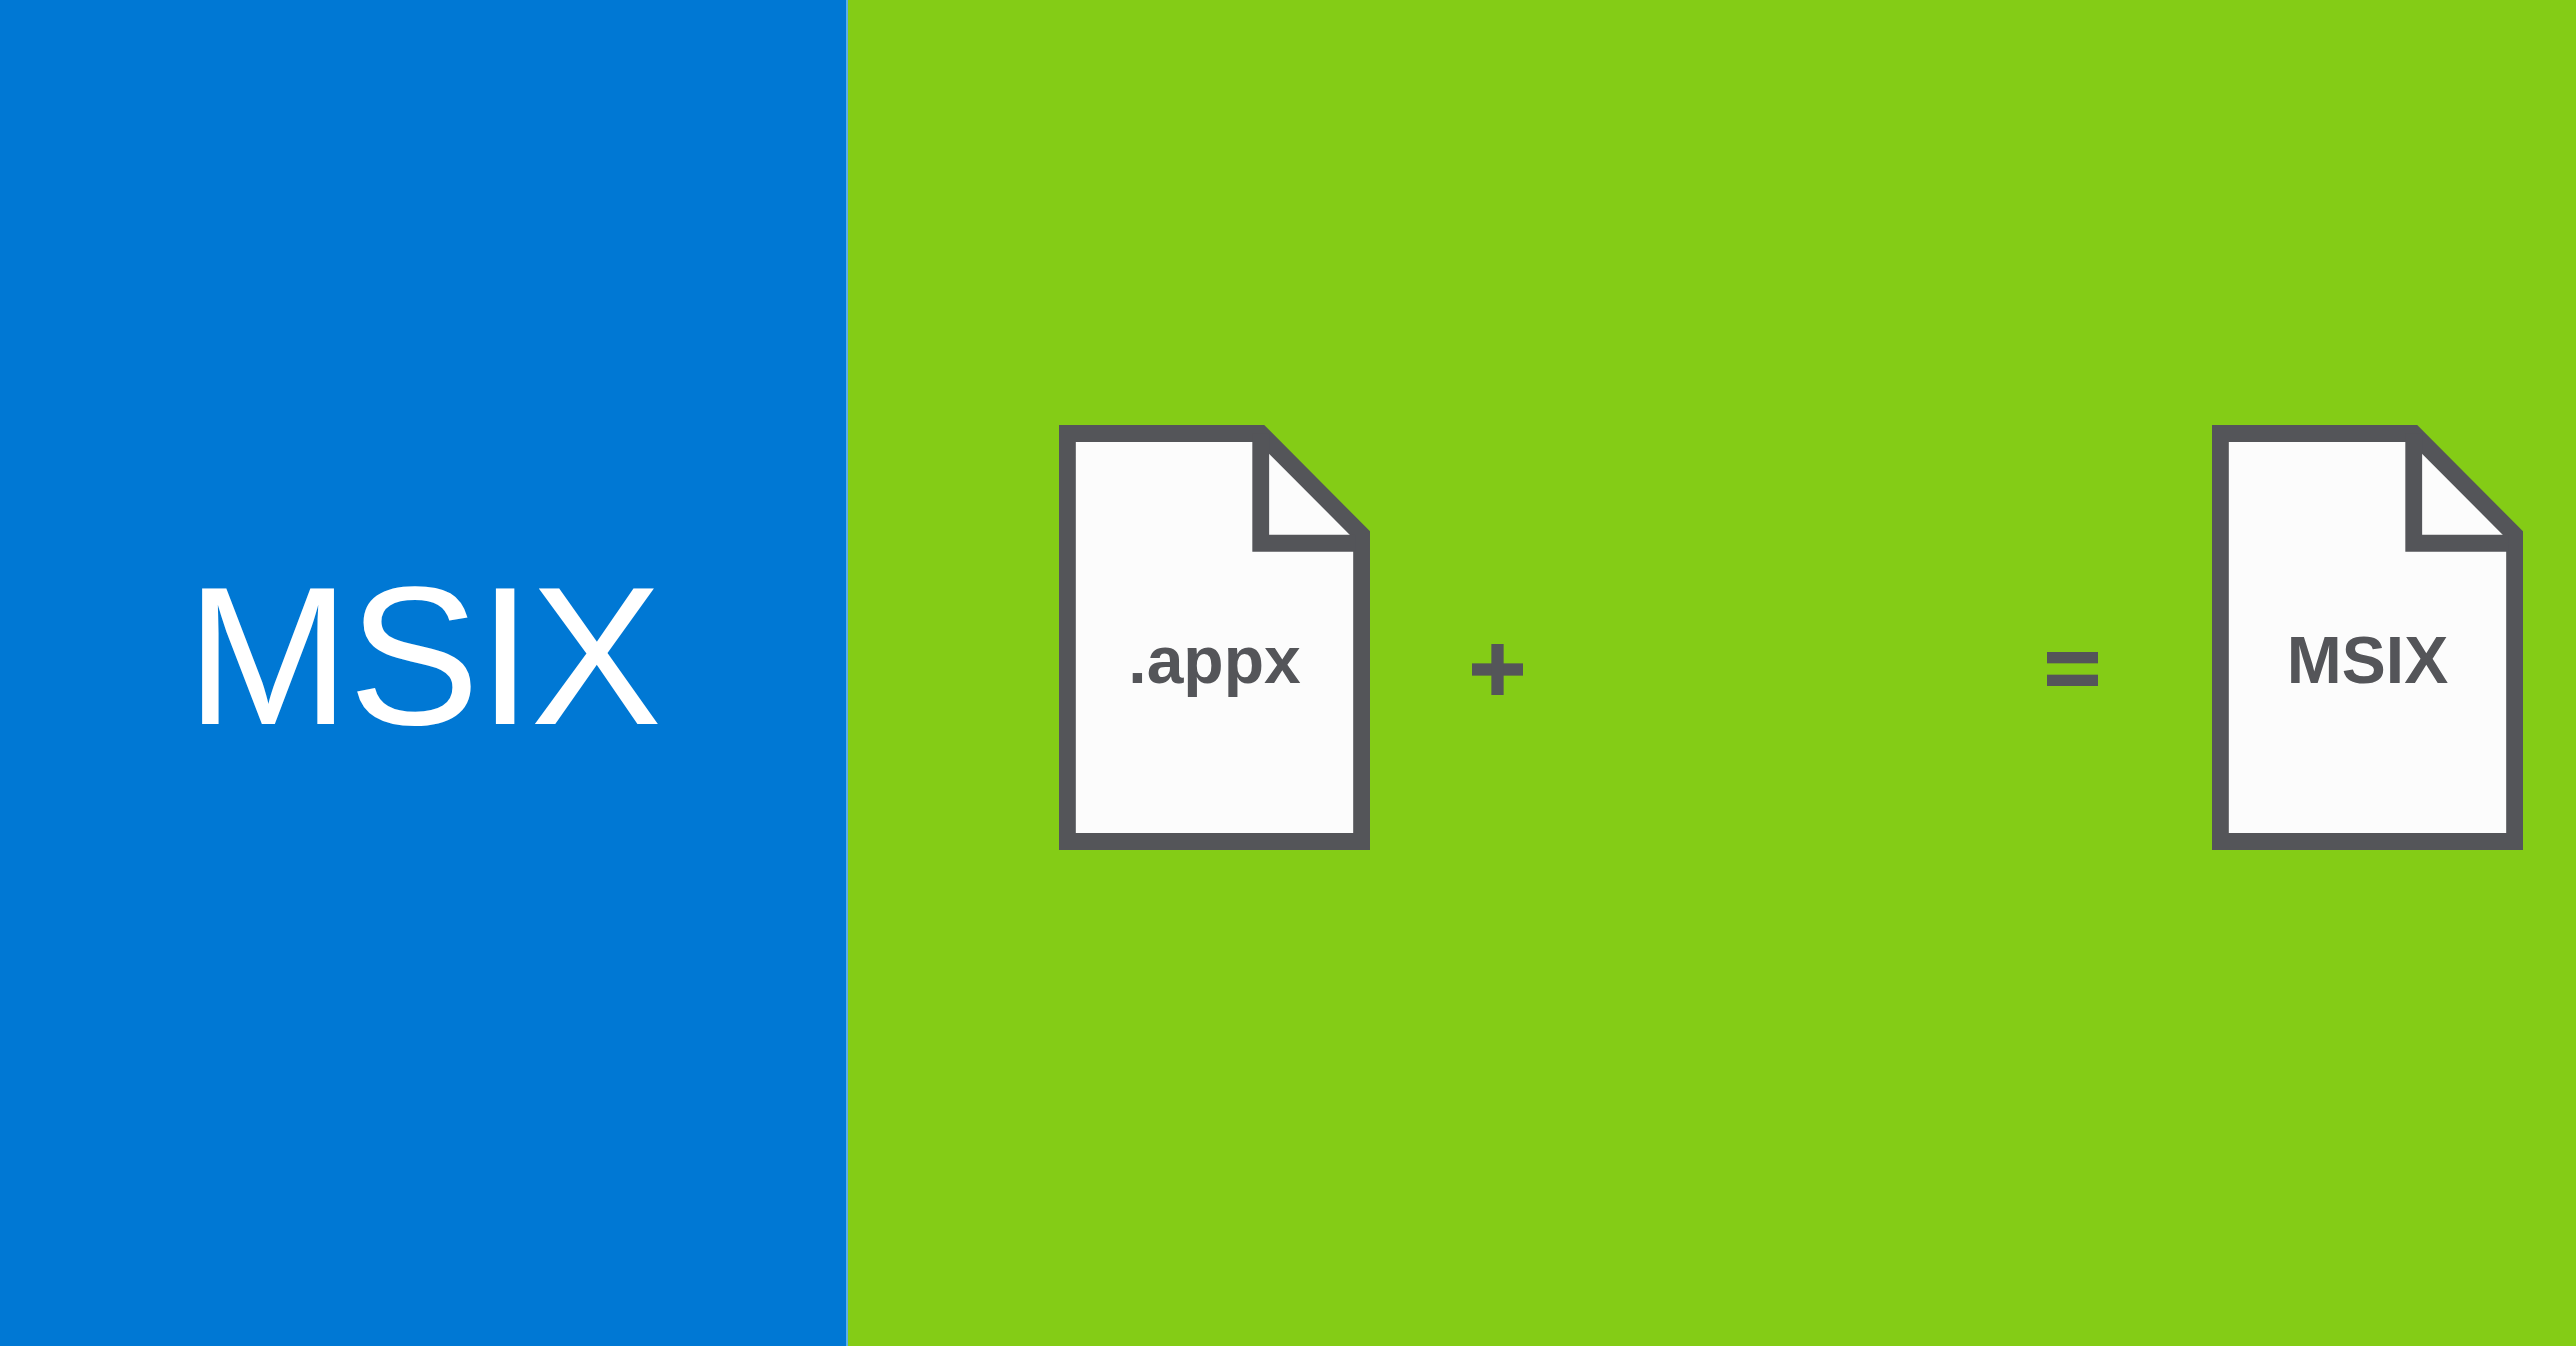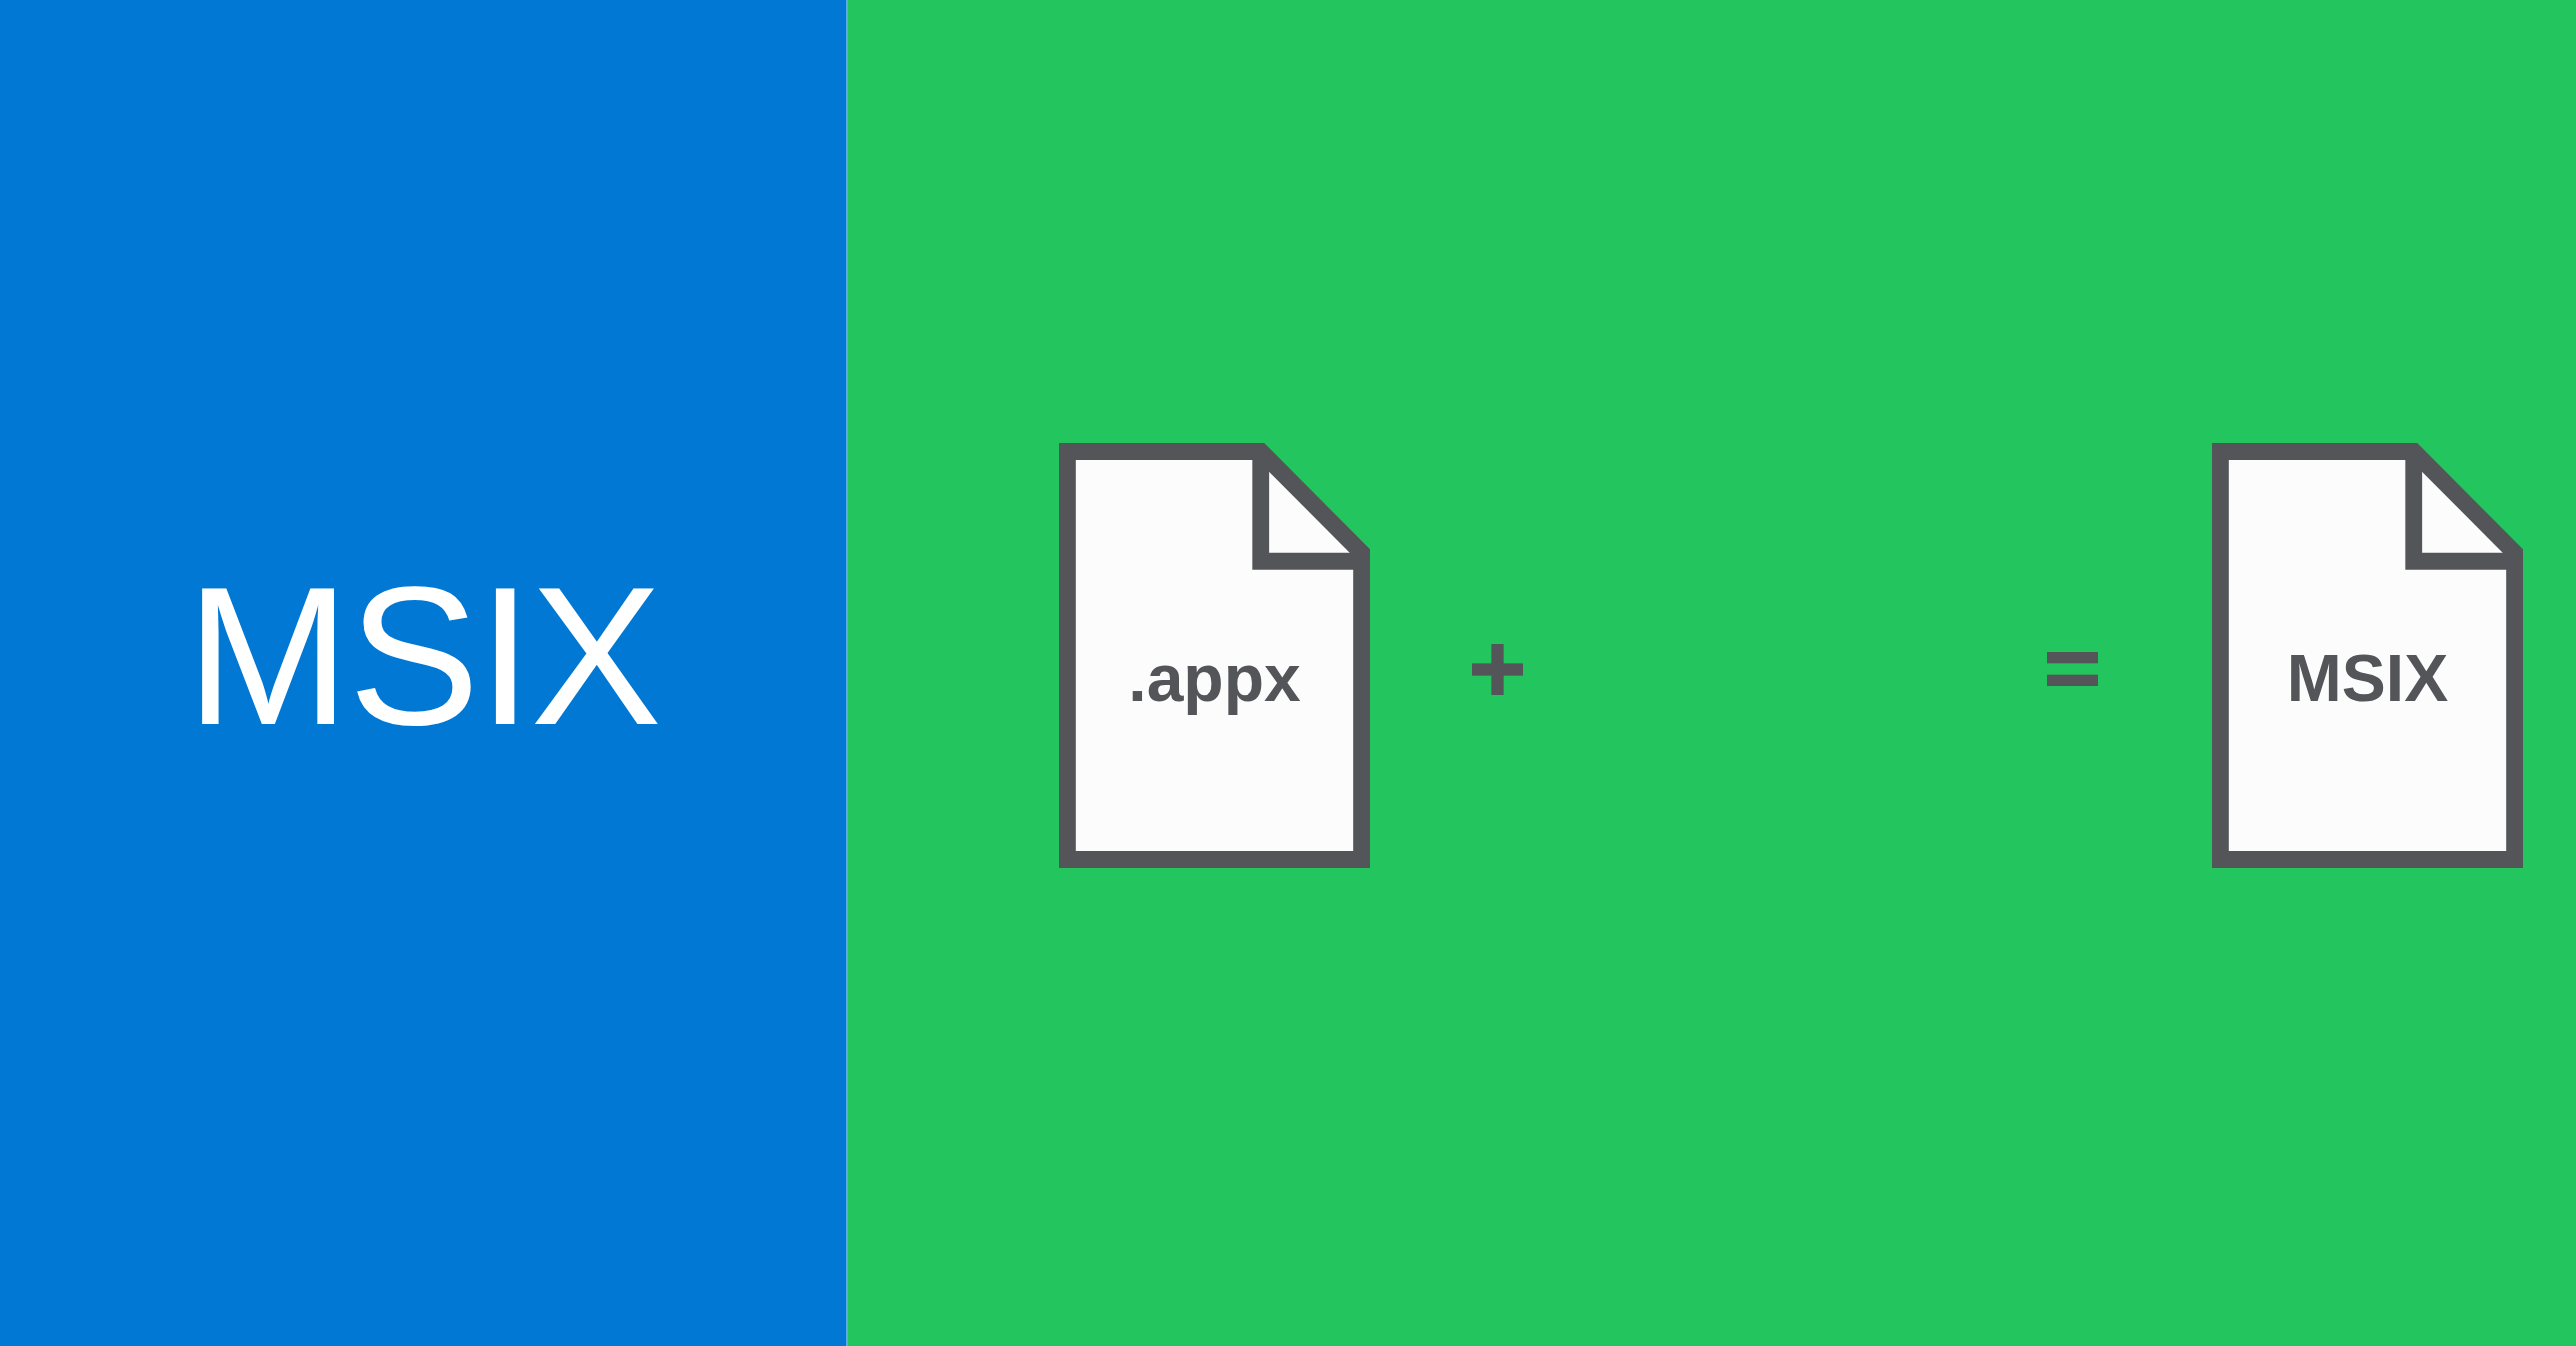--- a/index.html
+++ b/index.html
@@ -5,21 +5,21 @@
   html, body {
     margin: 0;
     padding: 0;
     background: #FBFBFB;
     font-family: "Liberation Sans", sans-serif;
   }
   .canvas {
     position: relative;
     width: 2576px;
     height: 1346px;
-    background: #22c55e;
+    background: #84cc16;
     overflow: hidden;
   }
 
   
   .brand-panel {
     position: absolute;
     left: 0;
     top: 0;
     width: 846px;
     height: 1346px;
@@ -46,21 +46,21 @@
   
   .equation {
     position: absolute;
     left: 846px;
     top: 0;
     right: 0;
     height: 1346px;
   }
   .file-card {
     position: absolute;
-    top: 443px;
+    top: 425px;
     height: 425px;
   }
   .file-card svg {
     position: absolute;
     inset: 0;
     width: 100%;
     height: 100%;
     display: block;
   }
   .file-label {

